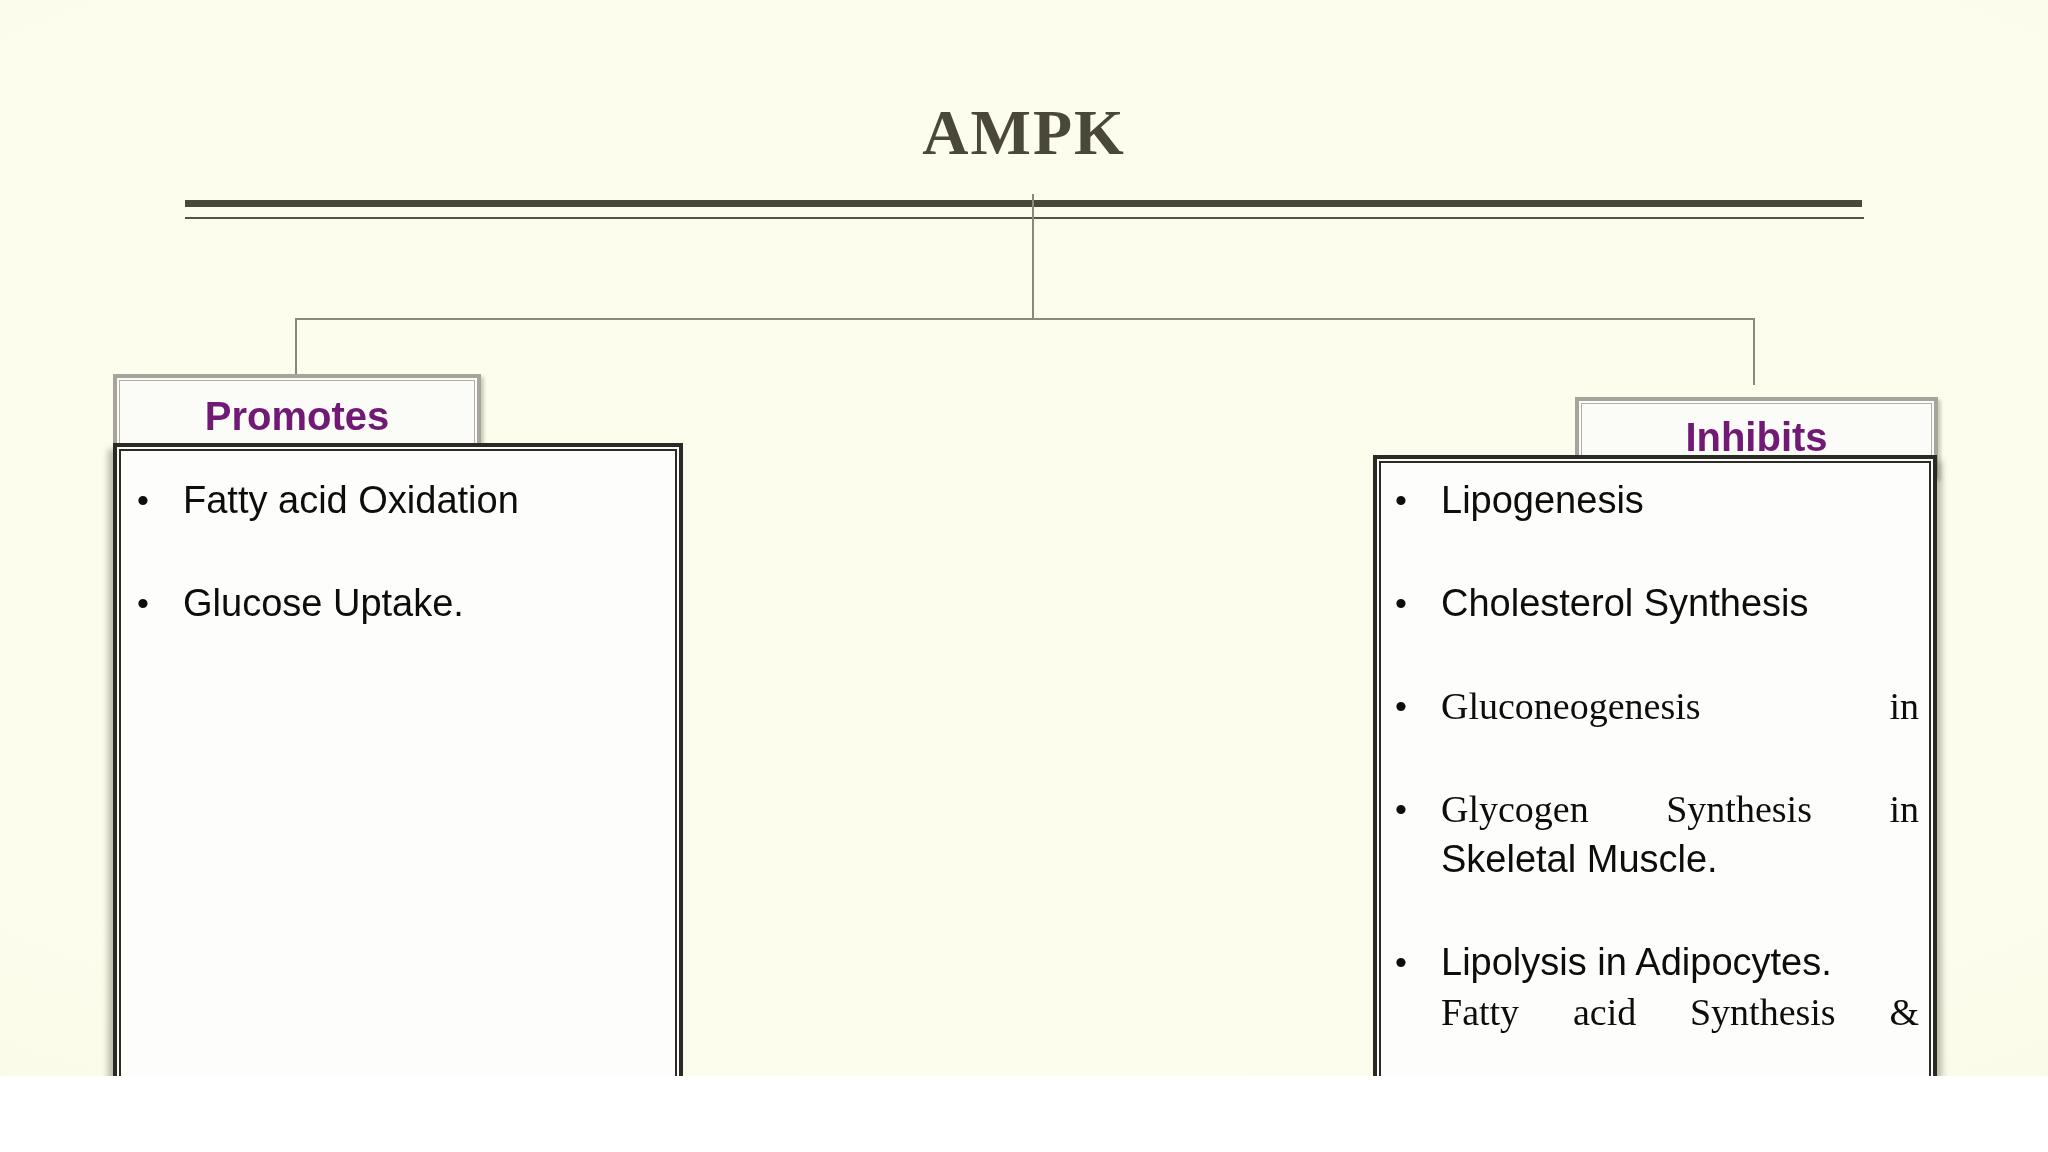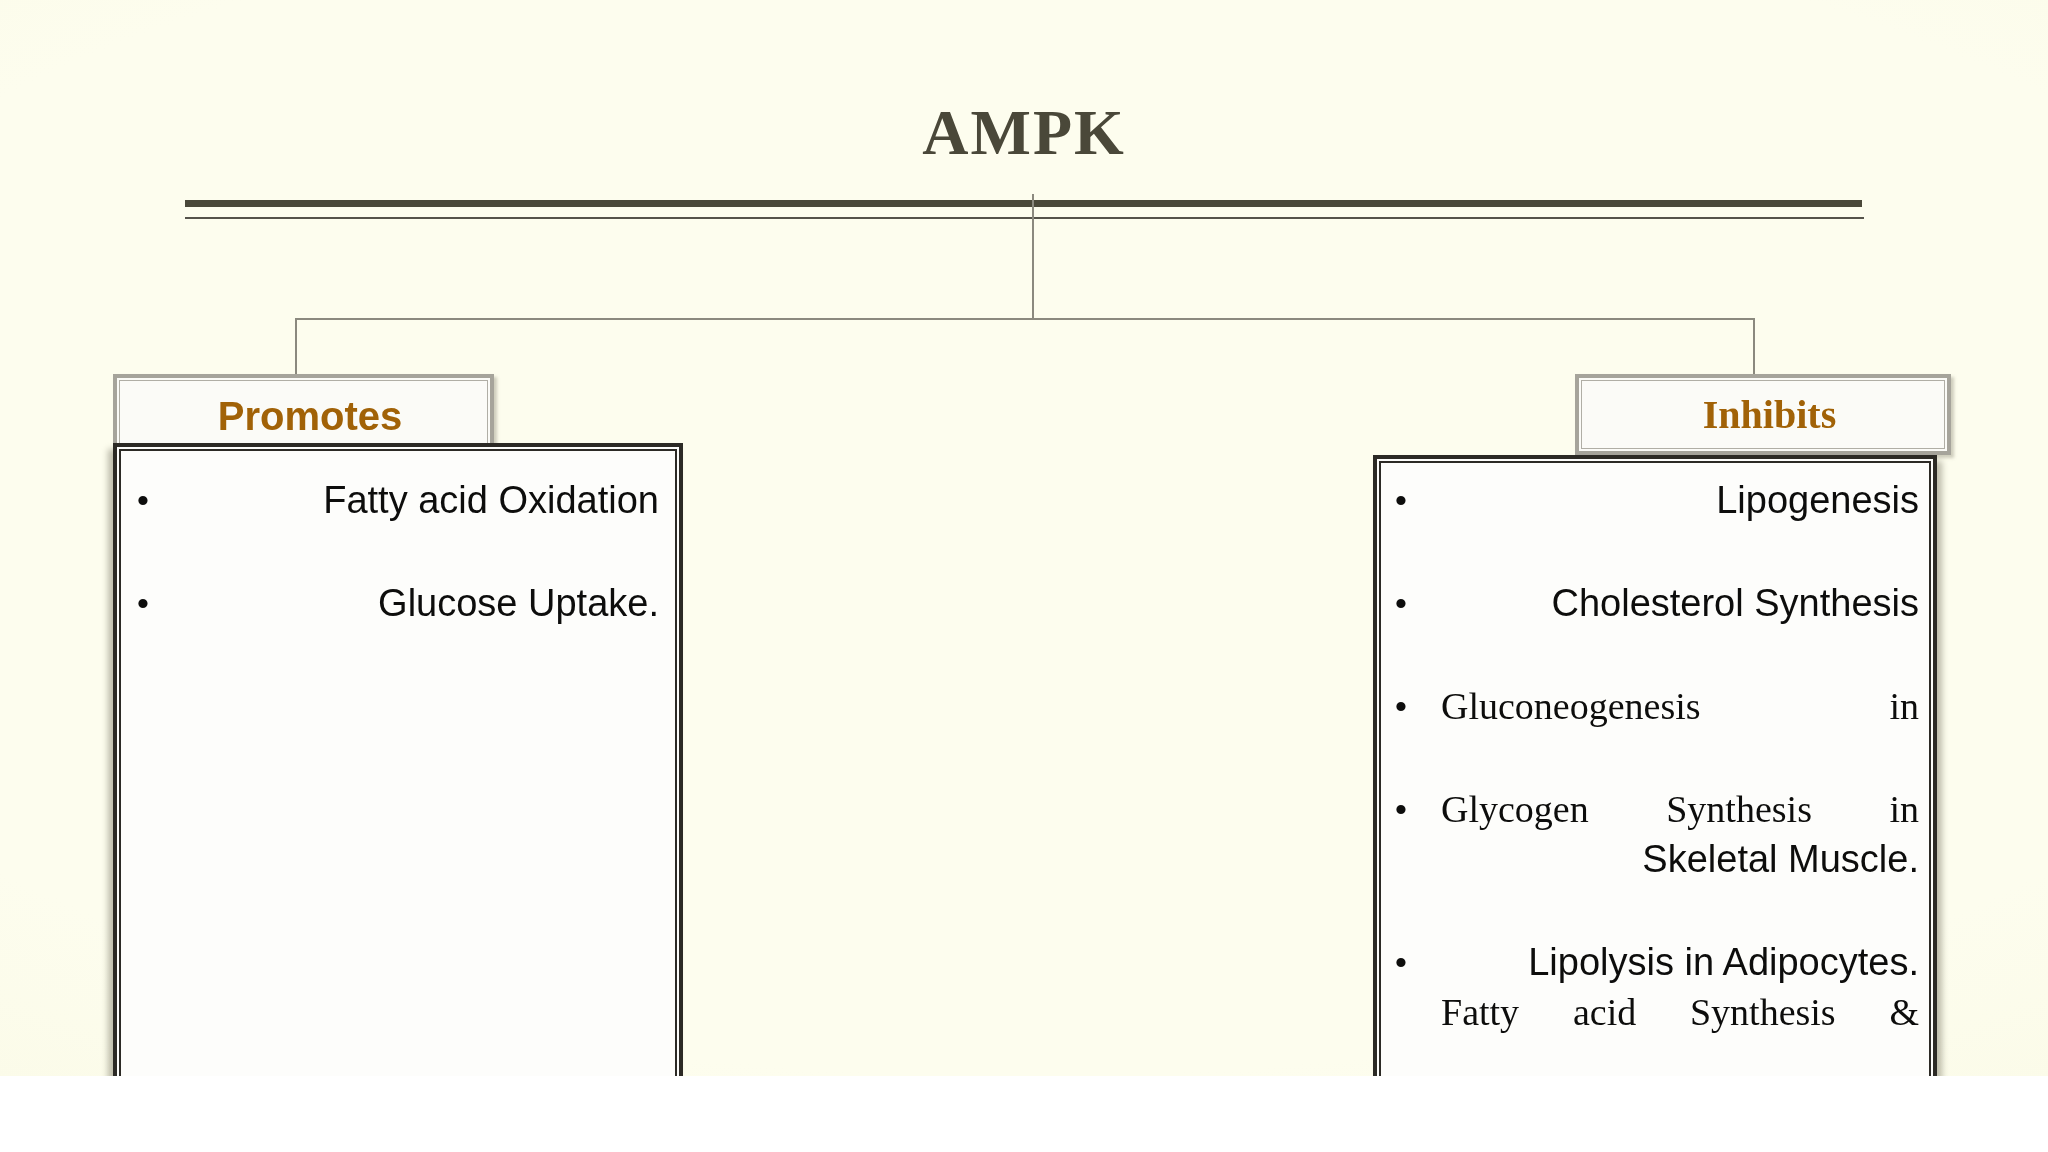--- a/index.html
+++ b/index.html
@@ -30,26 +30,25 @@
   .h-branch{left:295px;top:318px;width:1460px;height:2px;}
   .v-left{left:295px;top:318px;width:2px;height:58px;}
   .v-right{left:1753px;top:318px;width:2px;height:67px;}
   
   .hdr{
     position:absolute;
     background:#fbfbf7;
     border:4px solid #a6a49b;
     box-shadow: inset 0 0 0 2px #fbfbf7, inset 0 0 0 3px #b0aea5, 3px 3px 3px rgba(120,118,98,0.35);
     display:flex;align-items:center;justify-content:center;
-    font-weight:bold;font-size:40px;color:#a16207;
+    font-weight:bold;font-size:40px;color:#701a75;
     z-index:1;
-    padding-left:13px;
   }
   .hdr-promotes{left:113px;top:374px;width:360px;height:77px;}
-  .hdr-inhibits{left:1575px;top:374px;width:355px;height:73px;font-family:Liberation Serif, serif;}
+  .hdr-inhibits{left:1575px;top:397px;width:355px;height:73px;}
   
   .box{
     position:absolute;
     background:#fdfdfb;
     border:4px solid #2c2a25;
     box-shadow: inset 0 0 0 2px #fdfdfb, inset 0 0 0 4px #2c2a25;
     z-index:2;
     box-sizing:border-box;
   }
   .box-promotes{
@@ -62,21 +61,21 @@
     padding:16px 14px 0 18px;
     filter:drop-shadow(5px 6px 3px rgba(110,108,88,0.45));
   }
   .item{display:flex;margin-bottom:53px;}
   .bullet{
     flex:0 0 46px;width:46px;
     font-size:34px;line-height:50px;
     color:#0d0d0c;
   }
   .txt{flex:1;font-size:38px;line-height:50px;}
-  .line{text-align:right;}
+  .line{text-align:left;}
   .line.j{text-align:justify;text-align-last:justify;font-family:Liberation Serif, serif;}
 </style>
 </head>
 <body>
 
 <div class="slide">
 
   <div class="title">AMPK</div>
   <div class="rule-thick"></div>
   <div class="rule-thin"></div>

